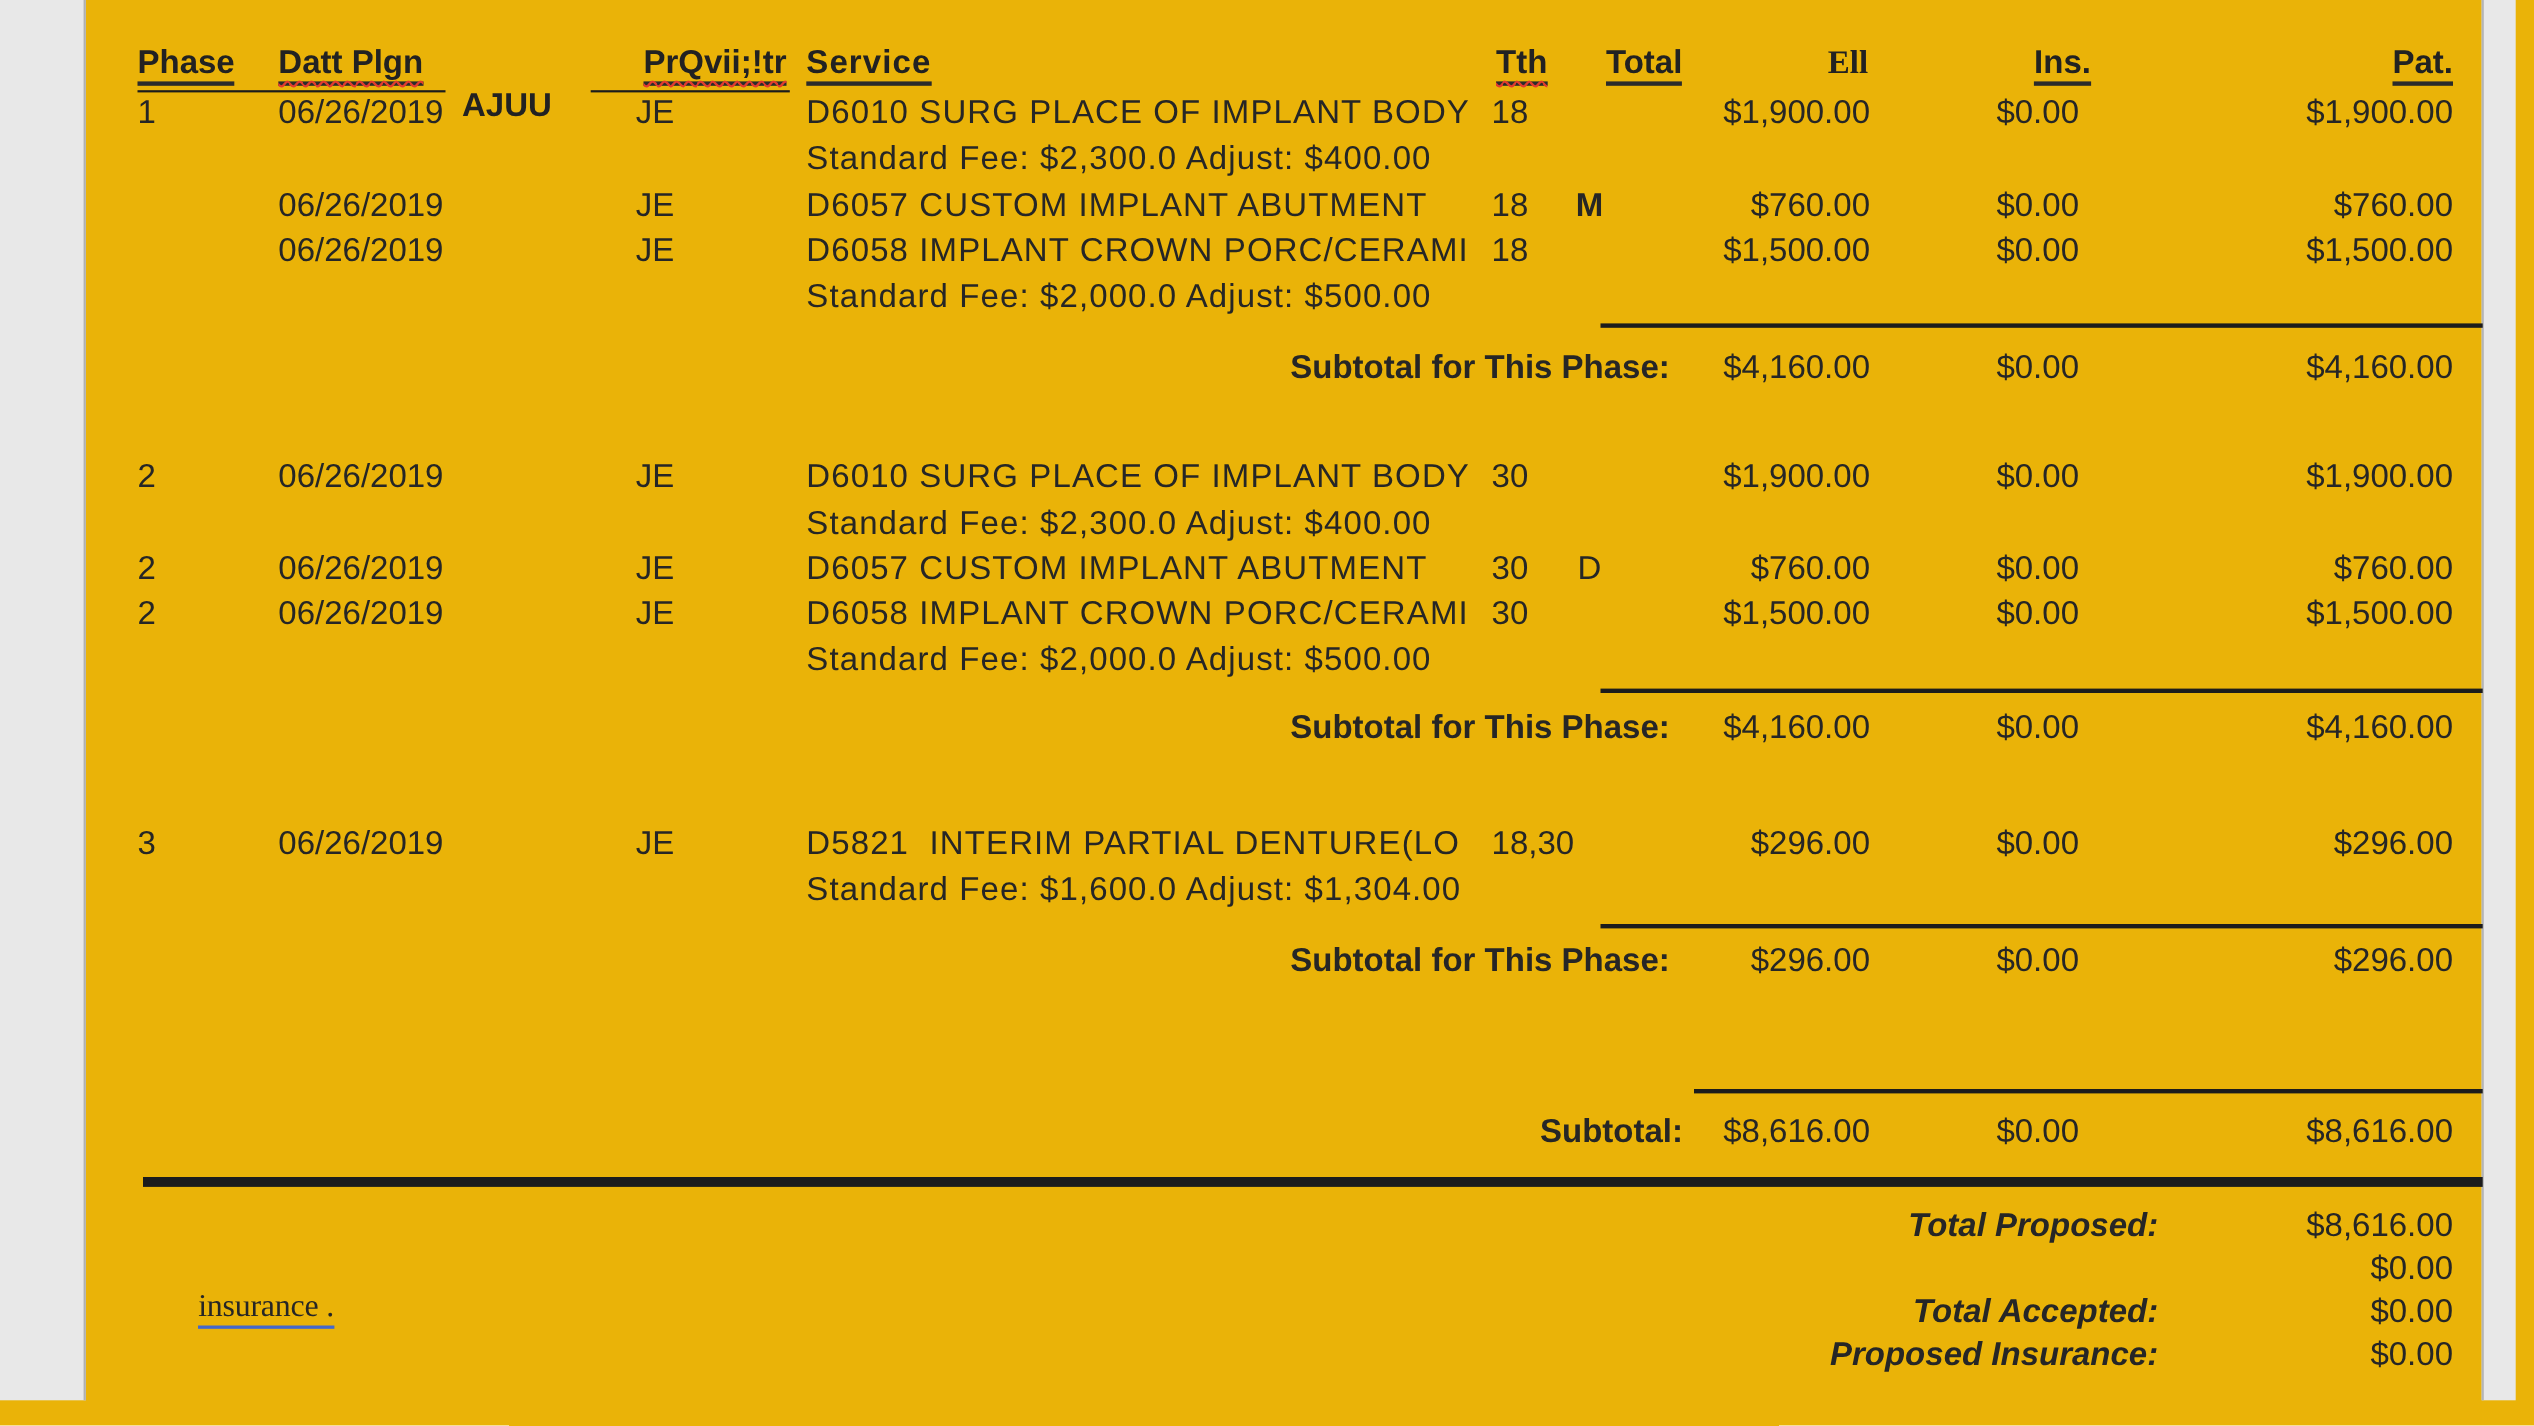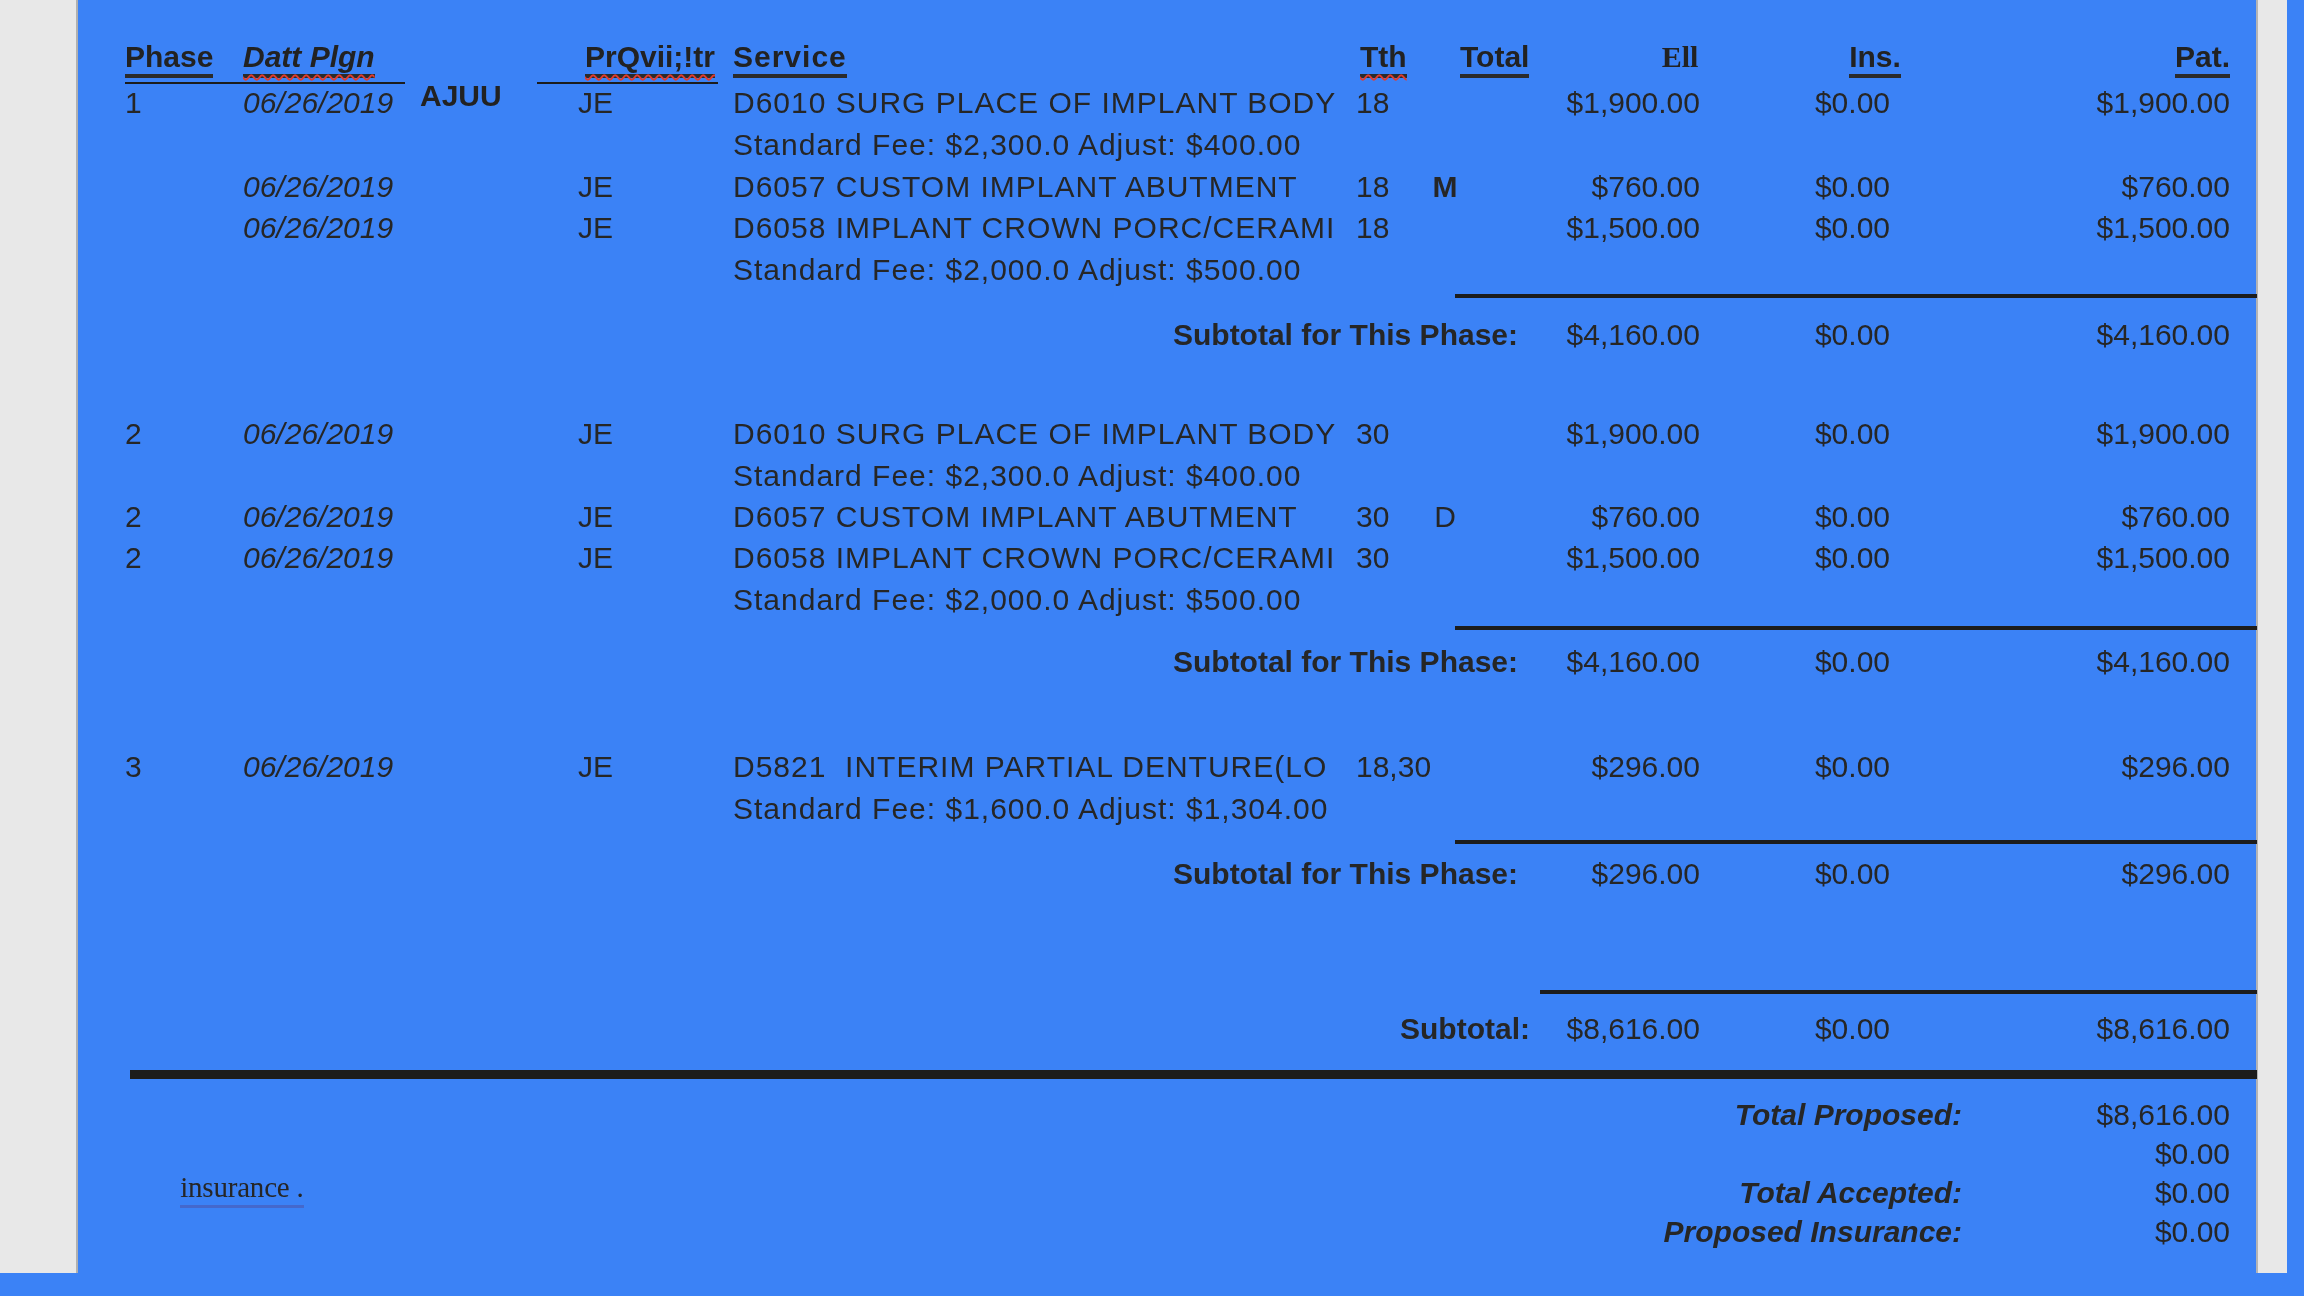--- a/index.html
+++ b/index.html
@@ -1,34 +1,34 @@
 <!DOCTYPE html>
 <html><head>
 <meta charset="utf-8">
 <style>
   html,body{margin:0;padding:0;background:#ffffff;}
   #screen{
     position:relative;width:2304px;height:1296px;overflow:hidden;
-    background:#3b82f6;
+    background:#eab308;
     font-family:"Liberation Sans","DejaVu Sans",sans-serif;
     color:#262626;font-size:30px;
   }
   .margin-left{
     position:absolute;left:0;top:0;width:76px;height:1273px;
     background:#e8e8e8;border-right:2px solid #b0b0b0;
   }
   .margin-right{
     position:absolute;left:2256px;top:0;width:29px;height:1273px;
     background:#e8e8e8;border-left:2px solid #b4b4b4;
   }
   .row{position:absolute;left:0;top:0;width:2304px;height:38px;}
   .cell{position:absolute;top:0;white-space:pre;}
   .b{font-weight:bold;}
   .c-phase{left:125px;width:90px;}
-  .c-date{left:243px;width:190px;font-style:italic;}
+  .c-date{left:253px;width:190px;}
   .c-prov{left:578px;width:130px;}
   .c-serv{left:733px;width:640px;letter-spacing:1px;}
   .c-tth{left:1356px;width:140px;}
   .c-surf{left:1410px;width:70px;text-align:center;}
   .c-fee{left:1480px;width:220px;text-align:right;}
   .c-ins{left:1730px;width:160px;text-align:right;}
   .c-pat{left:1950px;width:280px;text-align:right;}
   
   .hdr .cell{font-weight:bold;font-size:30px;color:#222;}
   .hu{border-bottom:4px solid #2b2b2b;padding-bottom:1px;display:inline-block;line-height:1.05;}

